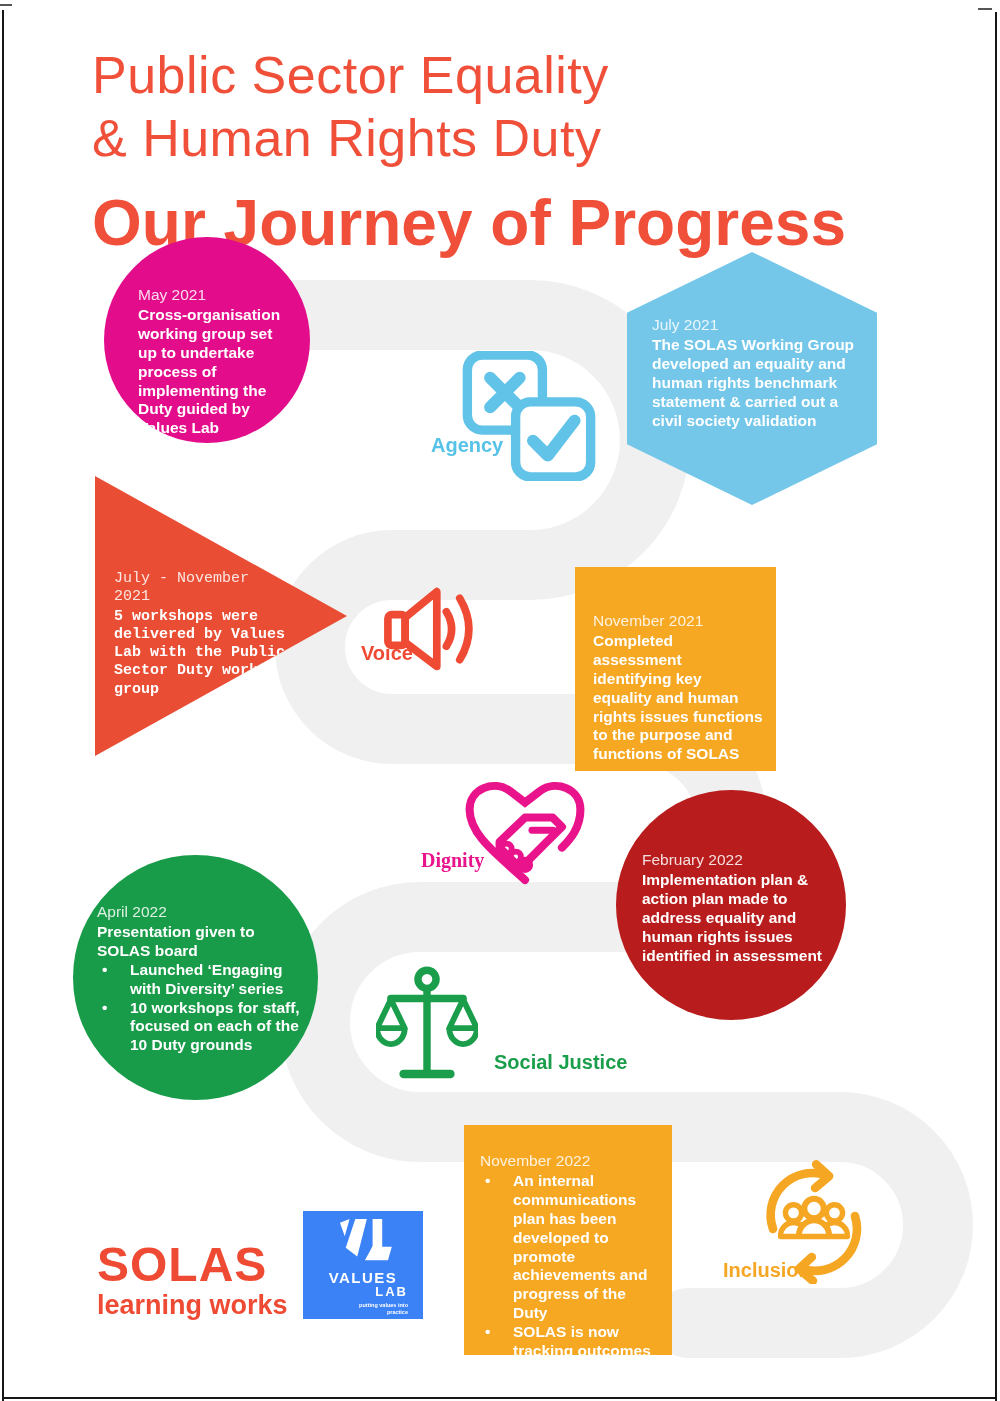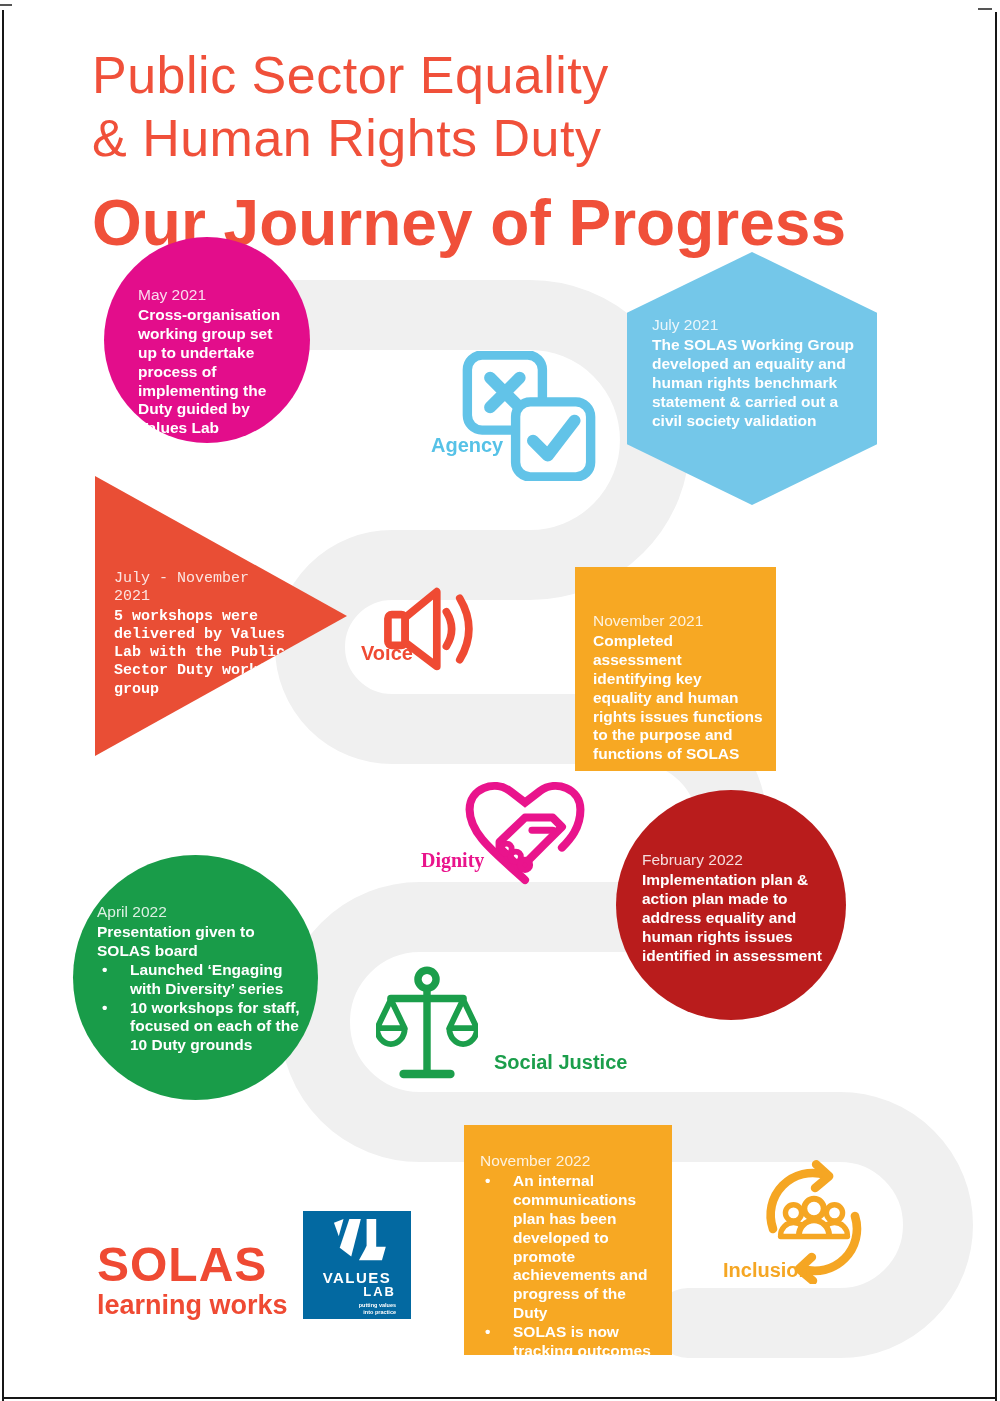--- a/index.html
+++ b/index.html
@@ -52,22 +52,22 @@
   .lbl-agency{left:431px;top:434px;}
   .lbl-voice{left:361px;top:642px;}
   .lbl-dignity{left:421px;top:849px;}
   .lbl-social{left:494px;top:1051px;}
   .lbl-inclusion{left:723px;top:1259px;}
 
   
   .solas-logo{position:absolute;left:97px;top:1240px;z-index:3;color:#ef4a33;}
   .solas-word{font-size:48px;font-weight:bold;letter-spacing:1px;line-height:1.05;}
   .solas-tag{font-size:27px;font-weight:bold;margin-top:0px;}
-  .vl-logo{position:absolute;left:303px;top:1211px;width:108px;height:108px;z-index:3;
-           background:#0369a1;color:#fff;text-align:center;box-sizing:border-box;padding-top:7px;}
+  .vl-logo{position:absolute;left:303px;top:1211px;width:120px;height:108px;z-index:3;
+           background:#3b82f6;color:#fff;text-align:center;box-sizing:border-box;padding-top:7px;}
   .vl-values{font-size:15px;font-weight:bold;letter-spacing:1.5px;line-height:1;}
   .vl-lab{font-size:13px;font-weight:bold;letter-spacing:2px;line-height:1.15;
           text-align:right;padding-right:15px;}
   .vl-tag{font-size:5.5px;font-weight:bold;line-height:1.3;text-align:right;
           padding-right:15px;padding-left:48px;margin-top:2px;}
 </style>
 </head>
 <body>
 
 <div id="page">

